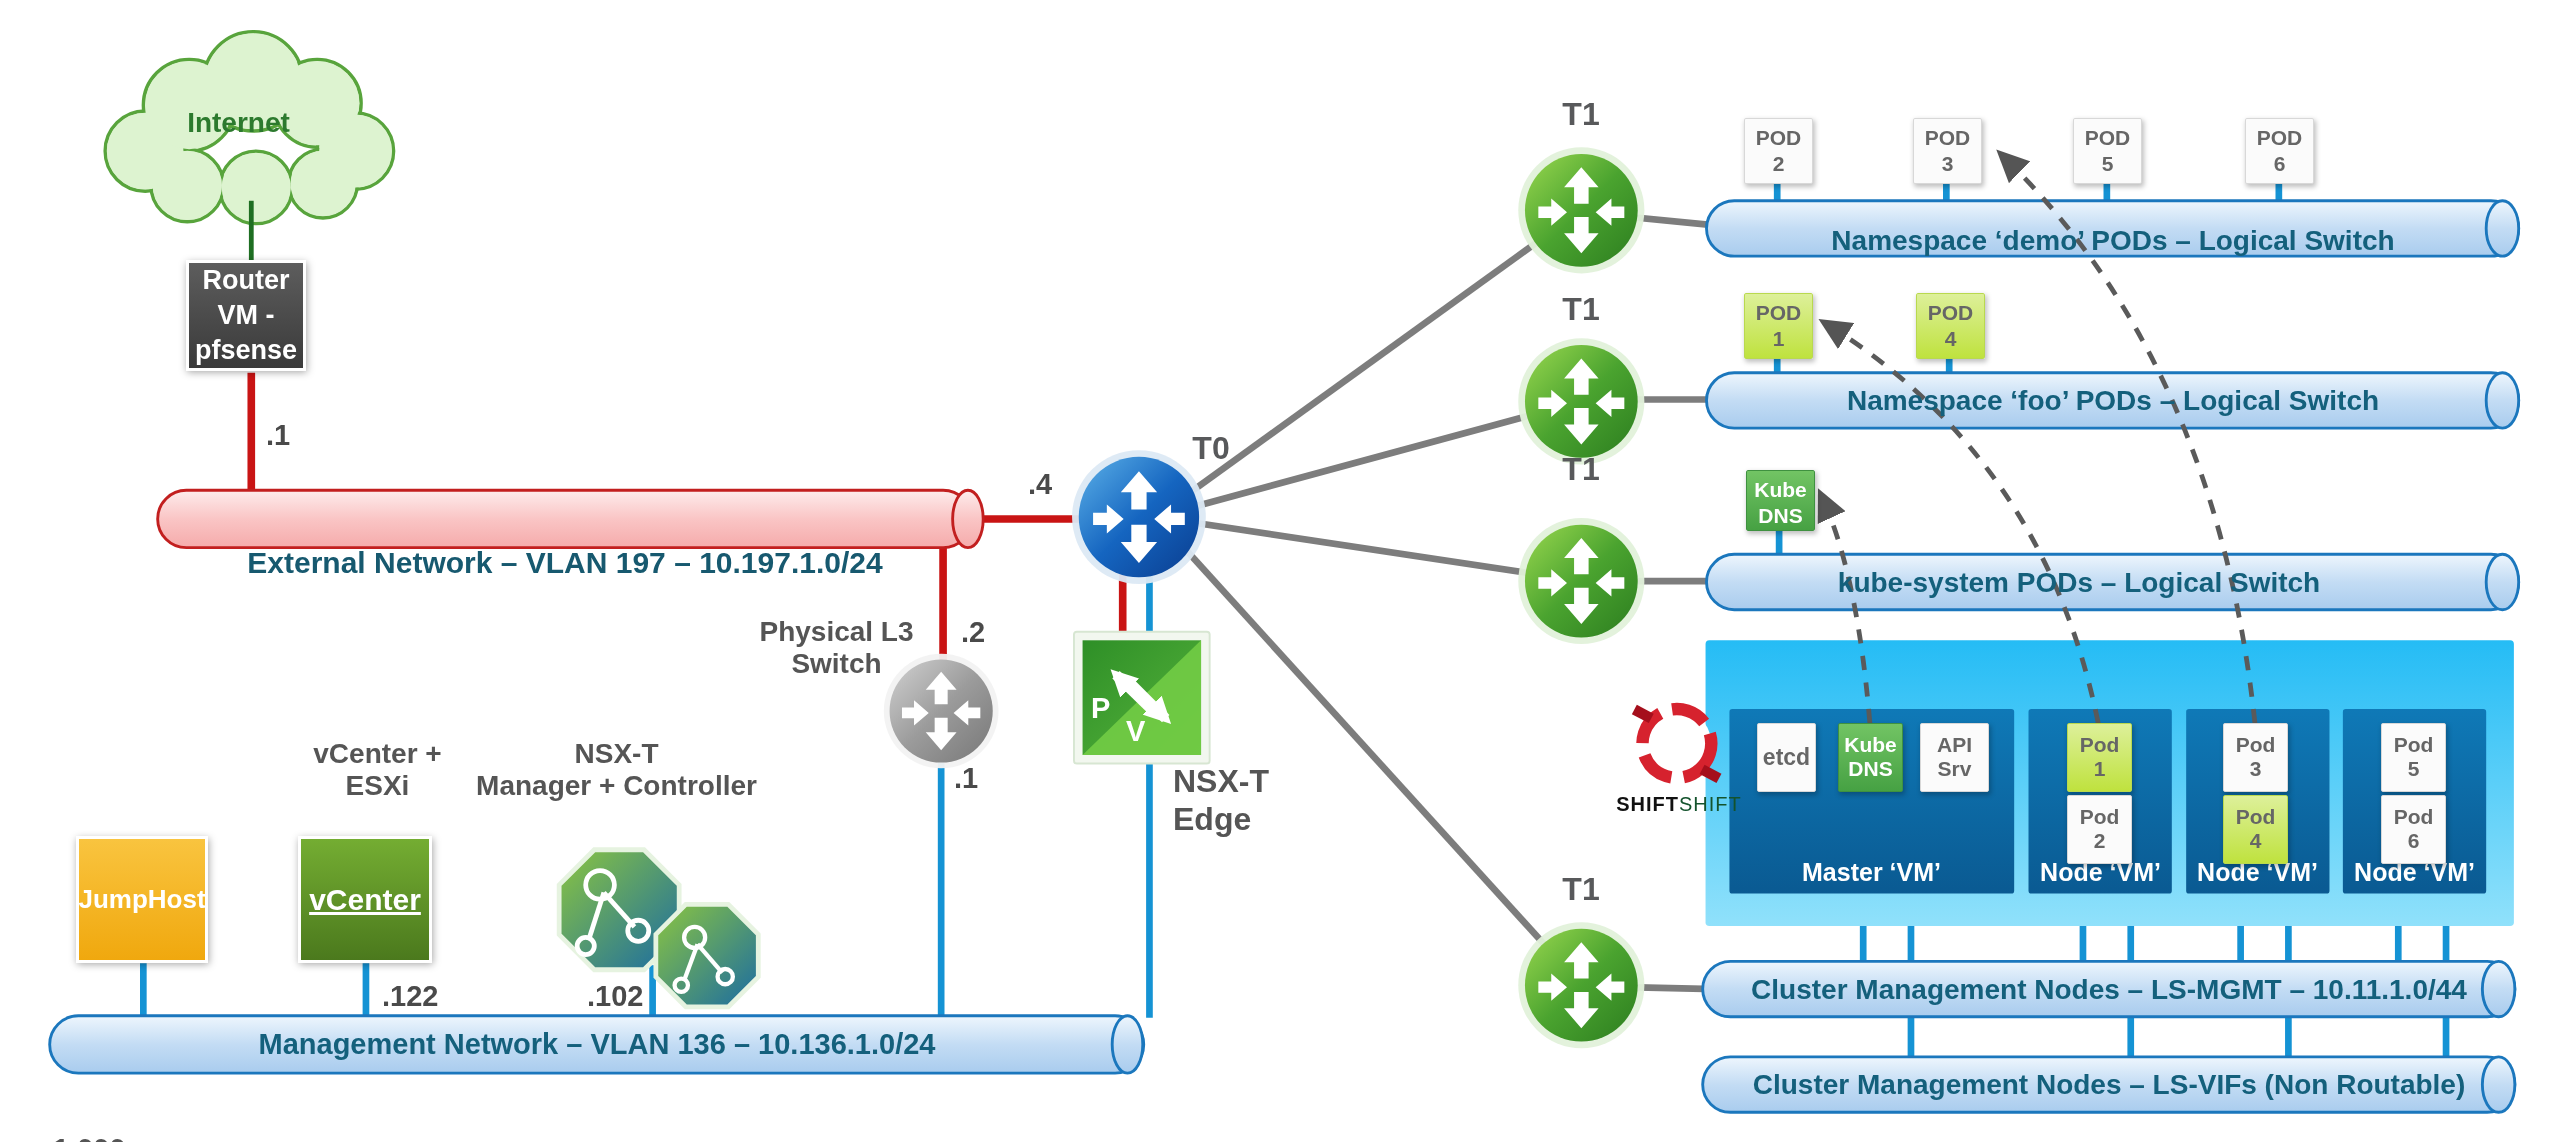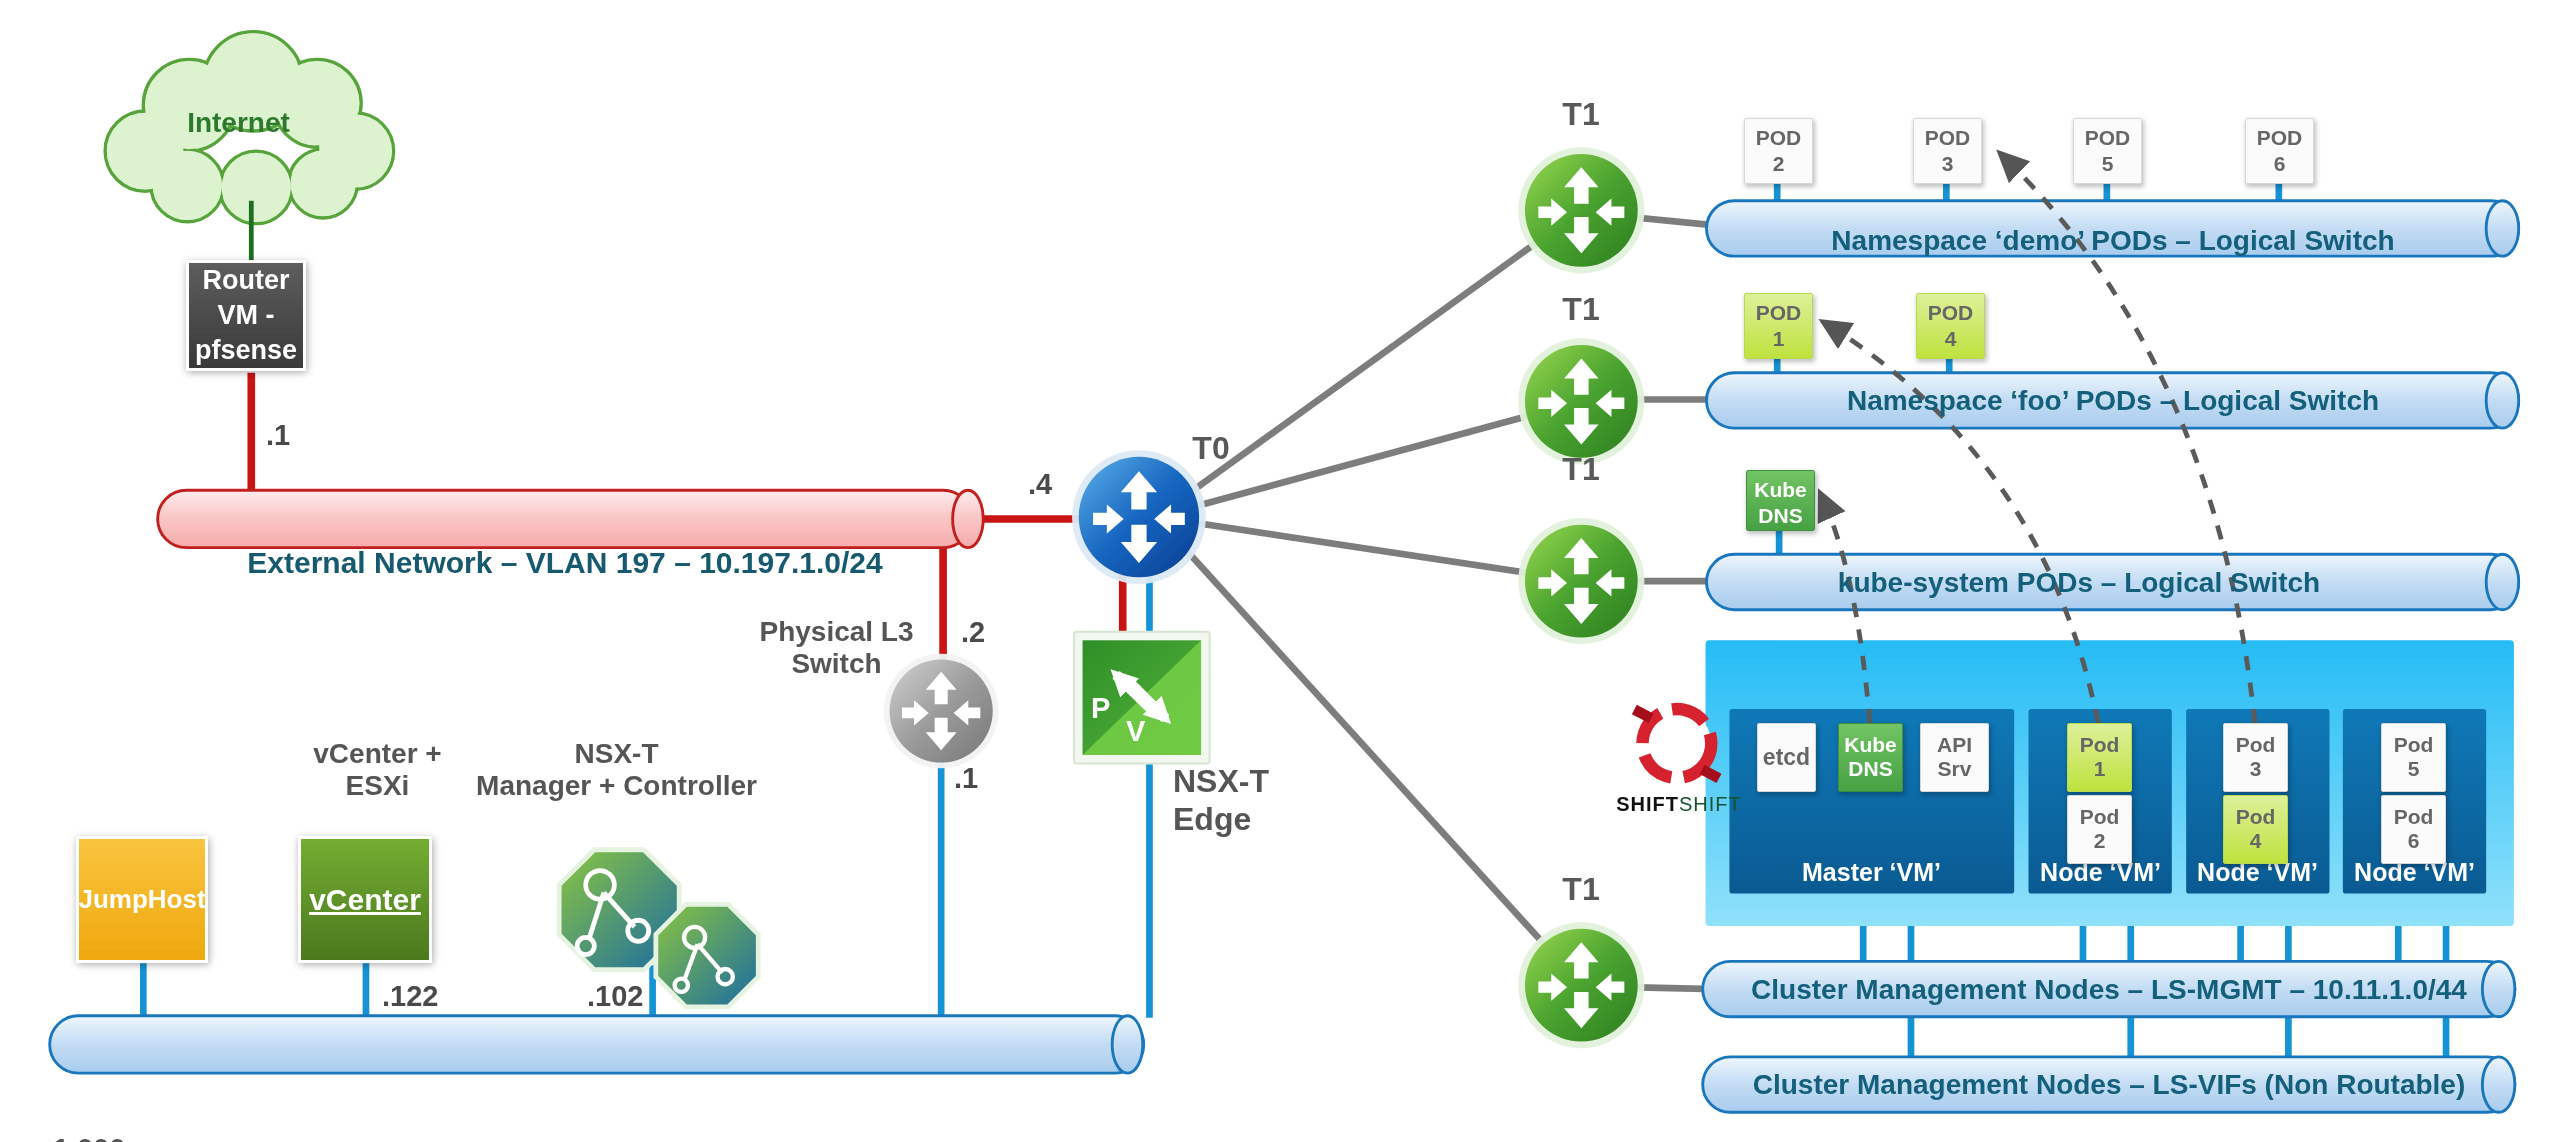--- a/index.html
+++ b/index.html
@@ -330,20 +330,21 @@
 </div>
 <div class="lbl center two" style="left:459px;top:738px;width:315px;color:#555;">
   <span>NSX-T</span><br>
   <span>Manager + Controller</span>
 </div>
 
 <div class="hostbox jump" style="left:76px;top:836px;width:126px;height:121px;font-size:26px;">JumpHost</div>
 <div class="hostbox vc" style="left:298px;top:836px;width:128px;height:121px;font-size:30px;text-decoration:underline;">vCenter</div>
 <div class="lbl ip" style="left:382px;top:980px;">.122</div>
 <div class="lbl ip" style="left:587px;top:980px;">.102</div>
+<div class="cyl-text" style="left:50px;top:1028px;width:1094px;font-size:29px;">Management Network – VLAN 136 – 10.136.1.0/24</div>
 
 <div class="lbl center" style="left:1538px;top:96px;width:86px;font-size:32px;color:#58595b;">T1</div>
 <div class="lbl center" style="left:1538px;top:291px;width:86px;font-size:32px;color:#58595b;">T1</div>
 <div class="lbl center" style="left:1538px;top:451px;width:86px;font-size:32px;color:#58595b;">T1</div>
 <div class="lbl center" style="left:1538px;top:871px;width:86px;font-size:32px;color:#58595b;">T1</div>
 
 <div class="cyl-text" style="left:1707px;top:213px;width:812px;font-size:28px;margin-top:12px;">Namespace ‘demo’ PODs – Logical Switch</div>
 <div class="cyl-text" style="left:1707px;top:385px;width:812px;font-size:28px;">Namespace ‘foo’ PODs – Logical Switch</div>
 <div class="cyl-text" style="left:1707px;top:567px;width:744px;font-size:28px;">kube-system PODs – Logical Switch</div>
 <div class="cyl-text" style="left:1703px;top:974px;width:812px;font-size:28px;">Cluster Management Nodes – LS-MGMT – 10.11.1.0/44</div>

